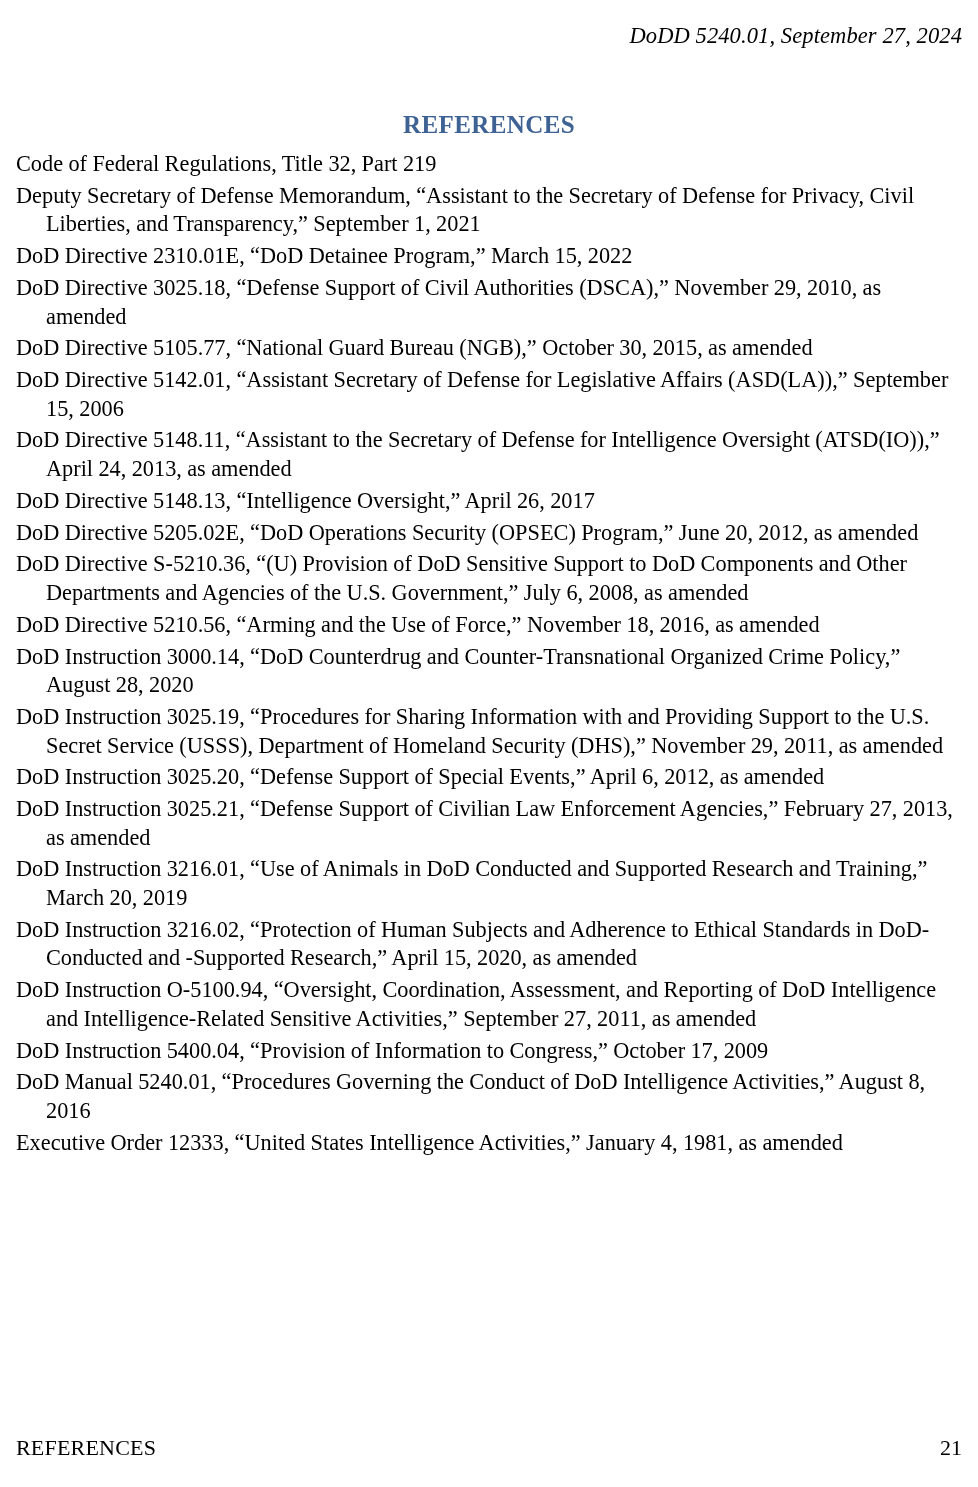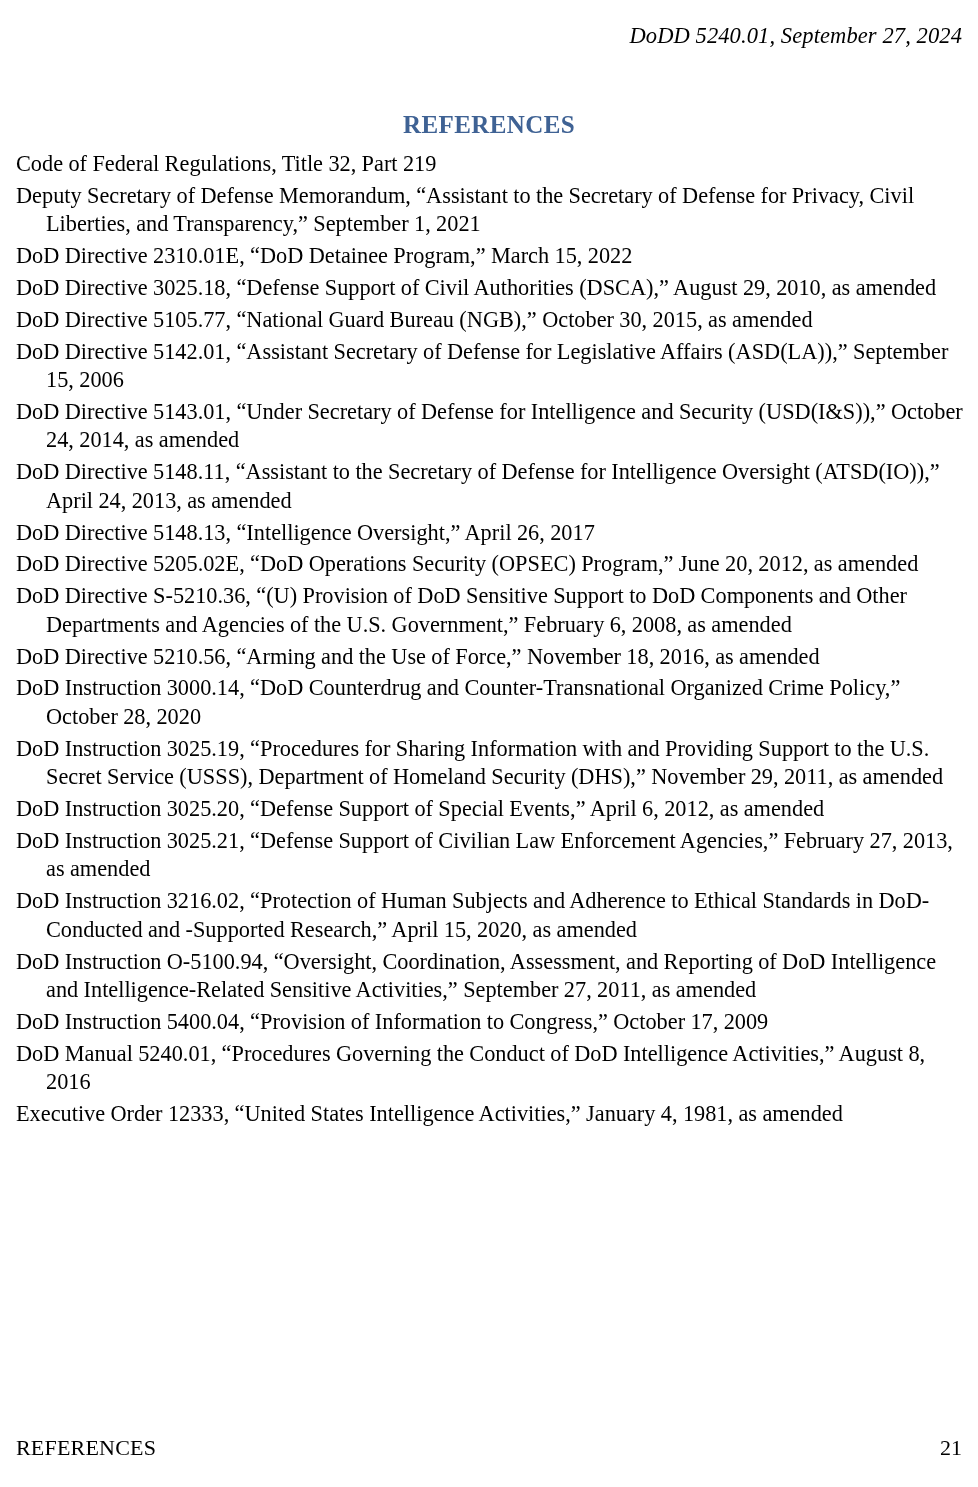--- a/index.html
+++ b/index.html
@@ -99,33 +99,33 @@
 <div class="page">
 
   <div class="doc-header">DoDD 5240.01, September 27, 2024</div>
 
   <h1 class="section-title" style="color: rgb(63, 98, 148);">REFERENCES</h1>
 
   <div class="ref-list">
       <p class="ref-entry">Code of Federal Regulations, Title 32, Part 219</p>
       <p class="ref-entry">Deputy Secretary of Defense Memorandum, “Assistant to the Secretary of Defense for Privacy, Civil Liberties, and Transparency,” September 1, 2021</p>
       <p class="ref-entry">DoD Directive 2310.01E, “DoD Detainee Program,” March 15, 2022</p>
-      <p class="ref-entry">DoD Directive 3025.18, “Defense Support of Civil Authorities (DSCA),” August 29, 2010, as amended</p>
+      <p class="ref-entry">DoD Directive 3025.18, “Defense Support of Civil Authorities (DSCA),” November 29, 2010, as amended</p>
       <p class="ref-entry">DoD Directive 5105.77, “National Guard Bureau (NGB),” October 30, 2015, as amended</p>
       <p class="ref-entry">DoD Directive 5142.01, “Assistant Secretary of Defense for Legislative Affairs (ASD(LA)),” September 15, 2006</p>
-      <p class="ref-entry">DoD Directive 5143.01, “Under Secretary of Defense for Intelligence and Security (USD(I&amp;S)),” October 24, 2014, as amended</p>
       <p class="ref-entry">DoD Directive 5148.11, “Assistant to the Secretary of Defense for Intelligence Oversight (ATSD(IO)),” April 24, 2013, as amended</p>
       <p class="ref-entry">DoD Directive 5148.13, “Intelligence Oversight,” April 26, 2017</p>
       <p class="ref-entry">DoD Directive 5205.02E, “DoD Operations Security (OPSEC) Program,” June 20, 2012, as amended</p>
-      <p class="ref-entry">DoD Directive S-5210.36, “(U) Provision of DoD Sensitive Support to DoD Components and Other Departments and Agencies of the U.S. Government,” February 6, 2008, as amended</p>
+      <p class="ref-entry">DoD Directive S-5210.36, “(U) Provision of DoD Sensitive Support to DoD Components and Other Departments and Agencies of the U.S. Government,” July 6, 2008, as amended</p>
       <p class="ref-entry">DoD Directive 5210.56, “Arming and the Use of Force,” November 18, 2016, as amended</p>
-      <p class="ref-entry">DoD Instruction 3000.14, “DoD Counterdrug and Counter-Transnational Organized Crime Policy,” October 28, 2020</p>
+      <p class="ref-entry">DoD Instruction 3000.14, “DoD Counterdrug and Counter-Transnational Organized Crime Policy,” August 28, 2020</p>
       <p class="ref-entry">DoD Instruction 3025.19, “Procedures for Sharing Information with and Providing Support to the U.S. Secret Service (USSS), Department of Homeland Security (DHS),” November 29, 2011, as amended</p>
       <p class="ref-entry">DoD Instruction 3025.20, “Defense Support of Special Events,” April 6, 2012, as amended</p>
       <p class="ref-entry">DoD Instruction 3025.21, “Defense Support of Civilian Law Enforcement Agencies,” February 27, 2013, as amended</p>
+      <p class="ref-entry">DoD Instruction 3216.01, “Use of Animals in DoD Conducted and Supported Research and Training,” March 20, 2019</p>
       <p class="ref-entry">DoD Instruction 3216.02, “Protection of Human Subjects and Adherence to Ethical Standards in DoD-Conducted and -Supported Research,” April 15, 2020, as amended</p>
       <p class="ref-entry">DoD Instruction O-5100.94, “Oversight, Coordination, Assessment, and Reporting of DoD Intelligence and Intelligence-Related Sensitive Activities,” September 27, 2011, as amended</p>
       <p class="ref-entry">DoD Instruction 5400.04, “Provision of Information to Congress,” October 17, 2009</p>
       <p class="ref-entry">DoD Manual 5240.01, “Procedures Governing the Conduct of DoD Intelligence Activities,” August 8, 2016</p>
       <p class="ref-entry">Executive Order 12333, “United States Intelligence Activities,” January 4, 1981, as amended</p>
     </div>
 
   <div class="doc-footer">
     <span class="footer-label">REFERENCES</span>
     <span class="footer-page">21</span>

